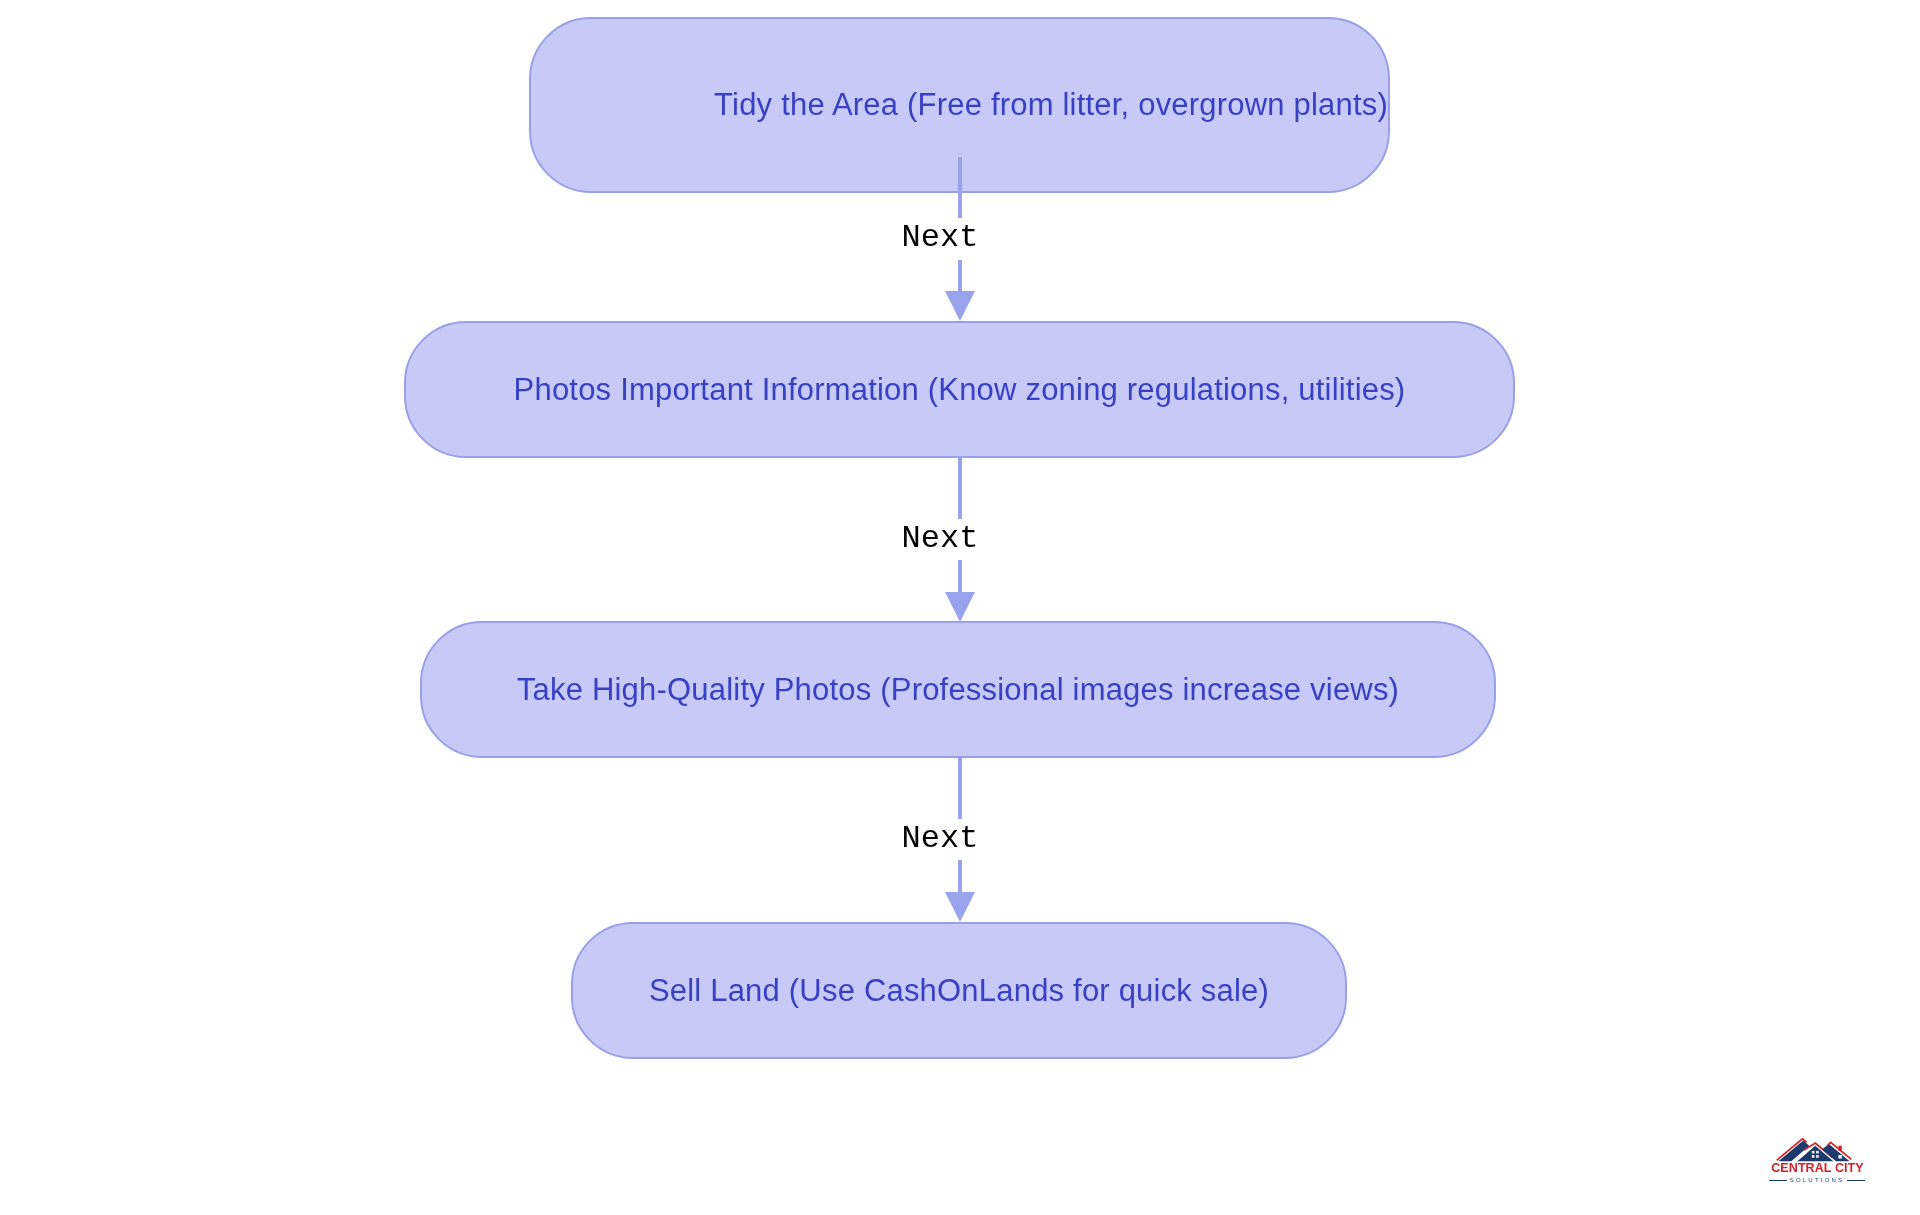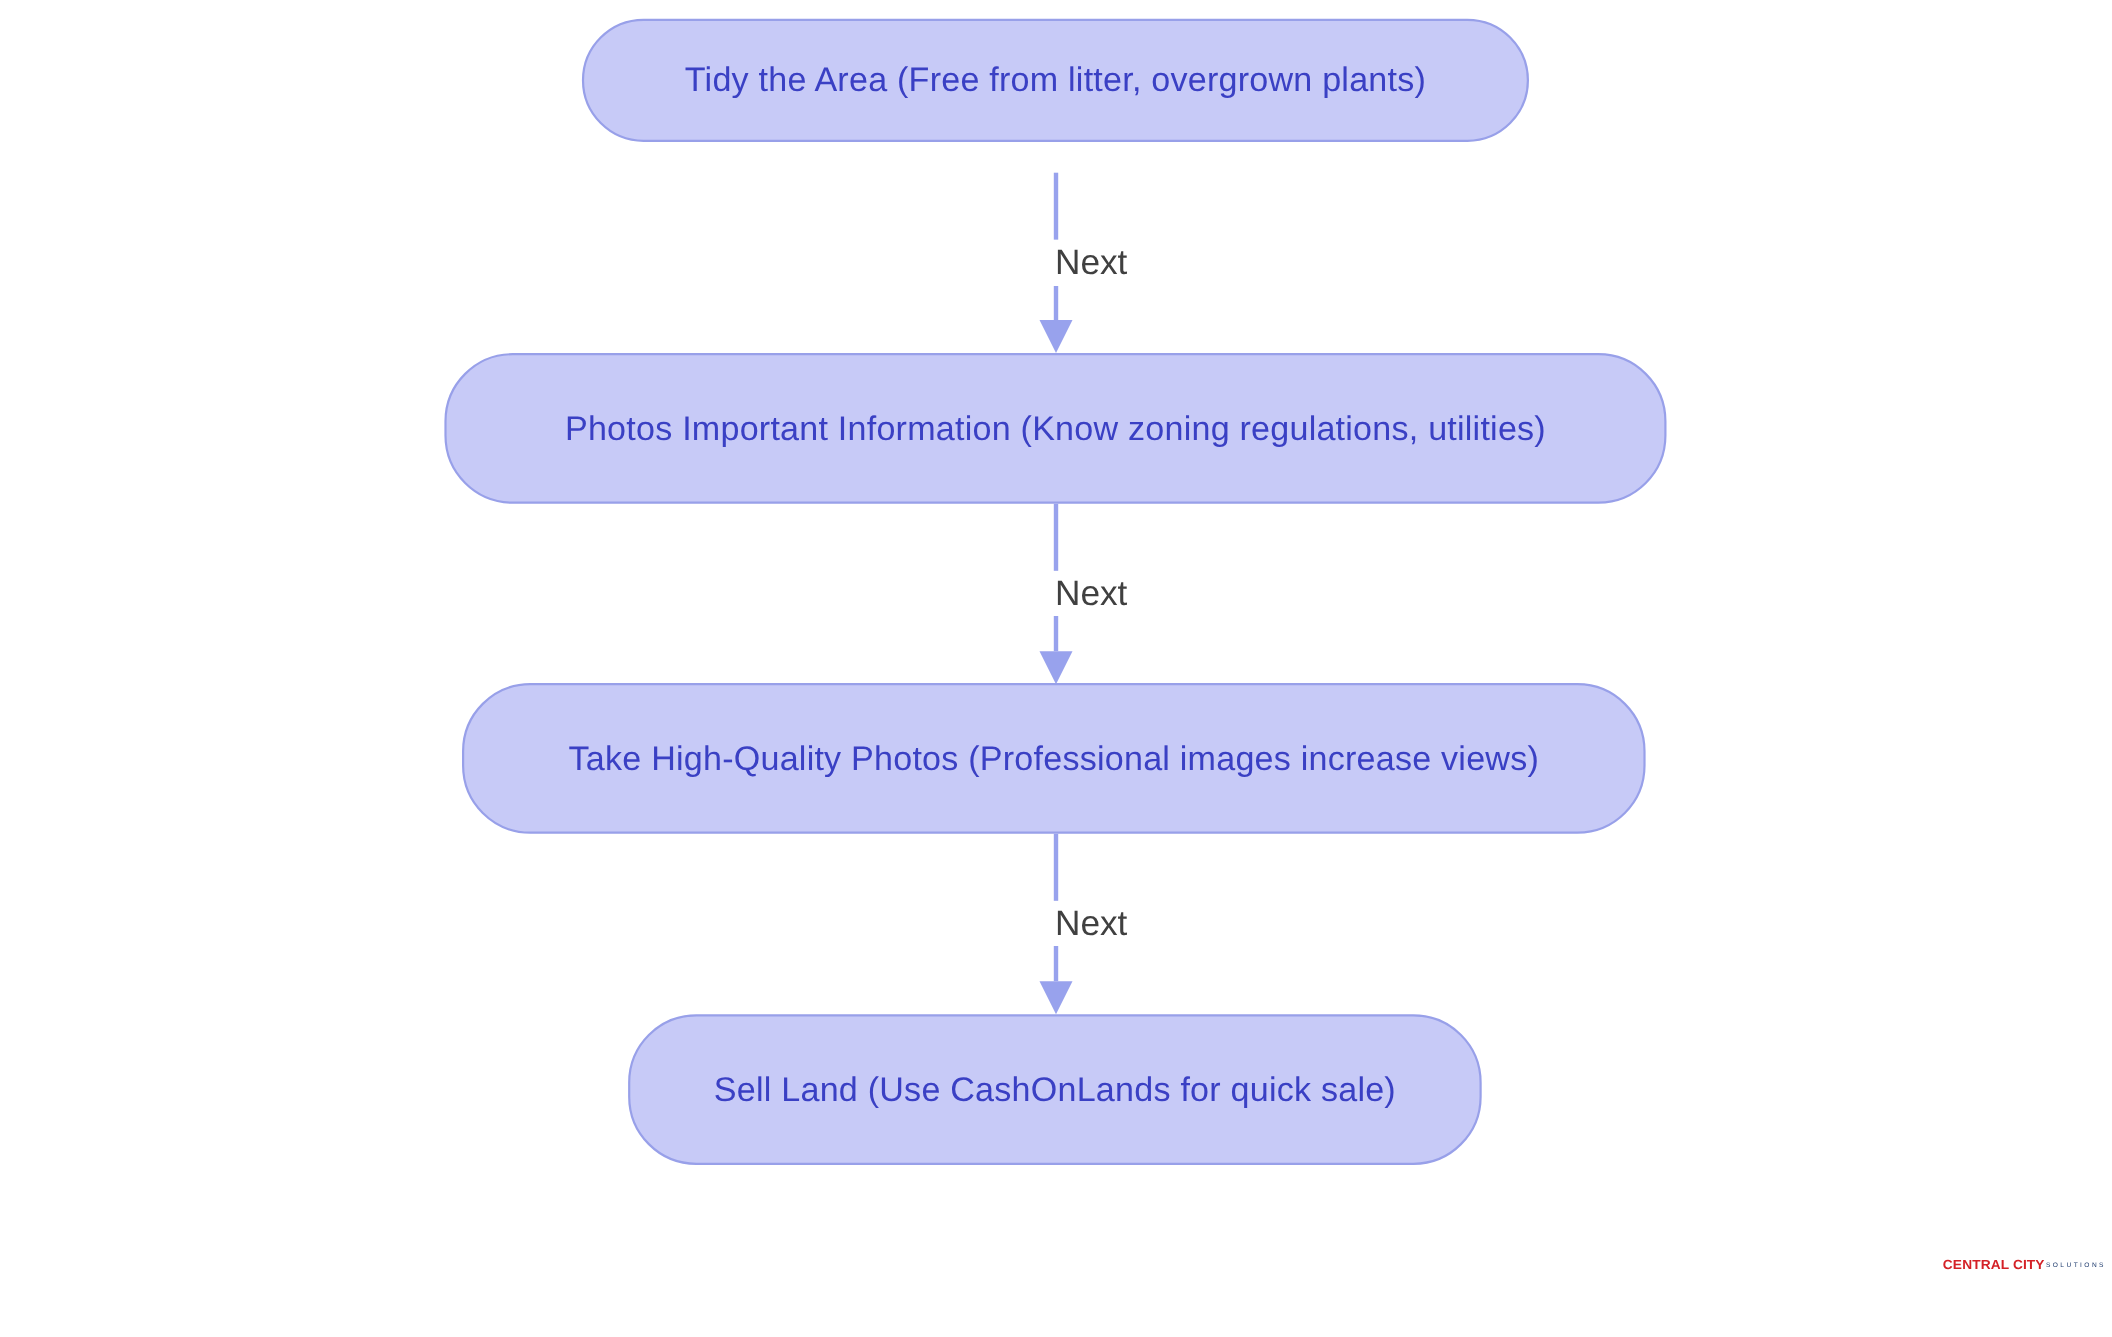--- a/index.html
+++ b/index.html
@@ -15,21 +15,21 @@
     position: absolute;
     background: #c7caf7;
     border: 2px solid #98a0e9;
     border-radius: 62px;
     display: flex; align-items: center; justify-content: center;
     color: #3a40c4;
     font-size: 31px;
     text-align: center;
     letter-spacing: 0.2px;
   }
-  .n1 { left: 529px; top: 17px;  width: 861px;  height: 112px; }
+  .n1 { left: 529px; top: 17px;  width: 861px;  height: 176px; justify-content: flex-end; }
   .n2 { left: 404px; top: 321px; width: 1111px; height: 137px; }
   .n3 { left: 420px; top: 621px; width: 1076px; height: 137px; }
   .n4 { left: 571px; top: 922px; width: 776px;  height: 137px; }
 
   
   .edge-seg {
     position: absolute; left: 958px; width: 4px; background: #98a2ed;
   }
   .e1a { top: 157px; height: 61px; }
   .e1b { top: 260px; height: 31px; }
@@ -42,32 +42,32 @@
     position: absolute; left: 945px; width: 0; height: 0;
     border-left: 15px solid transparent;
     border-right: 15px solid transparent;
     border-top: 30px solid #98a2ed;
   }
   .h1 { top: 291px; }
   .h2 { top: 592px; }
   .h3 { top: 892px; }
 
   .edge-label {
-    position: absolute; left: 992px; transform: translateX(-50%);
-    color: #404040; font-size: 32px; line-height: 40px;
-    background: #ffffff; padding: 0 6px; white-space: nowrap;
+    position: absolute; left: 940px; transform: translateX(-50%);
+    color: #000000; font-size: 32px; line-height: 40px;
+    background: #ffffff; padding: 0 6px; white-space: nowrap; font-family: Liberation Mono, monospace;
   }
   .l1 { top: 218px; }
   .l2 { top: 519px; }
   .l3 { top: 819px; }
 
   
   .logo {
     position: absolute; left: 1768px; top: 1138px; width: 98px;
-    display: flex; align-items: center;
+    display: flex; flex-direction: column; align-items: center;
   }
   .logo-icon { width: 86px; height: 24px; display: block; }
   .logo-title {
     color: #d42127; font-weight: bold; font-size: 12px;
     letter-spacing: 0.1px; line-height: 13px; white-space: nowrap;
     transform: scaleX(1.04); margin-top: 0px;
   }
   .logo-subtitle-row {
     display: flex; align-items: center; width: 96px; margin-top: 2px;
   }

